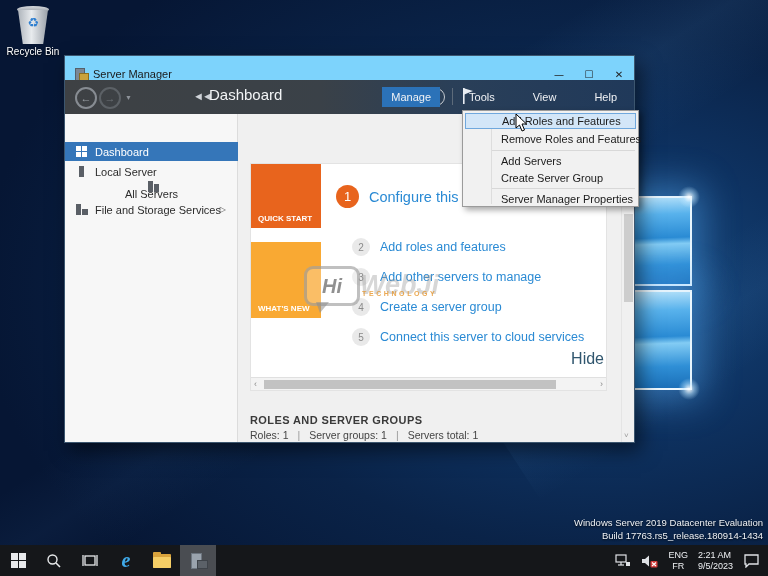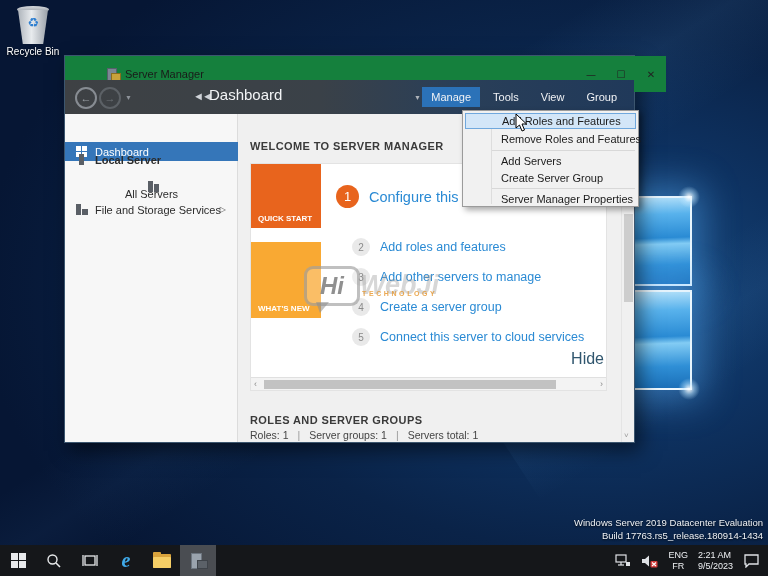--- a/index.html
+++ b/index.html
@@ -41,21 +41,21 @@
     font-size:13px;color:#2f7fd0;}
   #recycle-label{margin-top:2px;font-size:10px;text-shadow:0 1px 2px rgba(0,0,0,.9);}
 
   
   #system-info{right:5px;bottom:34px;text-align:right;color:#eef1f5;font-size:9.5px;
     line-height:13px;text-shadow:0 1px 2px rgba(0,0,0,.8);}
 
   
   #sm-window{left:64px;top:55px;width:571px;height:388px;background:#f0f0f0;
     border:1px solid #3c566f;box-shadow:6px 8px 18px rgba(0,0,0,.5);box-sizing:border-box;}
-  #titlebar{left:0;top:0;width:100%;height:36px;background:#15803d;display:flex;align-items:center;padding-left:32px;}
+  #titlebar{left:0;top:0;width:100%;height:36px;background:#7dd3fc;display:flex;align-items:center;}
   #title-icon{width:14px;height:12px;margin:0 6px 0 8px;position:relative;}
   #title-icon .srv{position:absolute;left:2px;top:0;width:8px;height:11px;background:#7b8794;border:1px solid #55606b;}
   #title-icon .case{position:absolute;left:6px;top:5px;width:8px;height:6px;background:#c9a23c;border:1px solid #8a6d1f;}
   #title-text{font-size:11px;color:#1a1a1a;}
   #win-controls{margin-left:auto;display:flex;height:100%;}
   .win-btn{width:30px;height:100%;display:flex;align-items:center;justify-content:center;
     font-size:10px;color:#222;font-family:"DejaVu Sans",sans-serif;}
   #navbar{left:0;top:24px;width:100%;height:34px;
     background:linear-gradient(90deg,#3e4144 0%,#3a4148 45%,#2a3f58 68%,#20395a 100%);}
   .nav-circle{position:absolute;top:7px;width:18px;height:18px;border-radius:50%;
@@ -65,21 +65,21 @@
   #nav-fwd{left:34px;border-color:#5c6166;color:#6d7277;}
   #nav-dd{left:60px;top:14px;font-size:7px;color:#8d9299;}
   #breadcrumb-chevrons{left:128px;top:10px;font-size:11px;color:#cfd3d8;letter-spacing:-2px;}
   #breadcrumb{left:144px;top:6px;font-size:15px;color:#f2f4f6;}
   #crumb-dd{left:349px;top:14px;font-size:7px;color:#aeb3b9;}
   #refresh-btn{left:362px;top:8px;width:16px;height:16px;border-radius:50%;
     border:1px solid #c6cbd1;color:#d6dade;font-size:10px;display:flex;align-items:center;justify-content:center;}
   #nav-sep{left:387px;top:8px;width:1px;height:17px;background:#5d6b7a;}
   #flag-icon{left:396px;top:7px;width:14px;height:18px;}
   #flag-icon svg{display:block;}
-  #menubar{right:8px;top:0;height:34px;display:flex;align-items:center;gap:4px;}
+  #menubar{right:8px;top:0;height:34px;display:flex;align-items:center;gap:20px;}
   .menu-item{font-size:11px;color:#f0f2f5;padding:4px 9px;}
   .menu-item.active{background:#2b72b8;}
 
   
   #content{left:0;top:58px;width:569px;height:328px;background:#f0f0f0;}
   #sidebar{left:0;top:0;width:173px;height:100%;background:#f7f7f7;border-right:1px solid #dcdcdc;box-sizing:border-box;}
   .side-item{position:absolute;left:0;width:173px;height:19px;display:flex;align-items:center;
     font-size:11px;color:#2c2c2c;}
   .side-item .sicon{width:12px;height:11px;margin:0 7px 0 11px;position:relative;}
   .side-item.sel{background:#3576b9;color:#fff;}
@@ -107,21 +107,21 @@
   #step-5{left:101px;top:164px;}
   #hide-link{right:2px;top:186px;font-size:16px;color:#30566e;}
   #hscroll{left:0;bottom:0;width:100%;height:13px;background:#f3f3f3;border-top:1px solid #e0e0e0;box-sizing:border-box;}
   #hscroll-thumb{position:absolute;left:13px;top:2px;width:292px;height:9px;background:#c2c2c2;}
   .hs-arrow{position:absolute;top:1px;font-size:9px;color:#8a8a8a;}
   #hs-left{left:3px;}
   #hs-right{right:3px;}
   
   #watermark{left:66px;top:144px;width:220px;height:70px;pointer-events:none;}
   #wm-bubble{position:absolute;left:0;top:8px;width:50px;height:34px;border:3px solid rgba(140,140,140,.55);
-    border-radius:9px;color:rgba(125,125,125,.85);font-size:24px;font-style:italic;font-weight:bold;
+    border-radius:9px;color:rgba(125,125,125,.85);font-size:20px;font-style:italic;font-weight:bold;
     display:flex;align-items:center;justify-content:center;background:rgba(255,255,255,.25);}
   #wm-tail{position:absolute;left:12px;top:44px;width:0;height:0;
     border-left:4px solid transparent;border-right:9px solid transparent;
     border-top:11px solid rgba(140,140,140,.55);}
   #wm-name{position:absolute;left:56px;top:-2px;font-size:27px;font-weight:bold;font-style:italic;
     color:rgba(150,150,150,.38);margin-top:14px;}
   #wm-tagline{position:absolute;left:58px;top:32px;font-size:7px;letter-spacing:2.6px;
     color:rgba(230,148,40,.8);font-weight:bold;}
   #roles-title{left:12px;top:300px;font-size:11px;font-weight:bold;color:#3a3a3a;letter-spacing:.4px;}
   #roles-stats{left:12px;top:315px;font-size:10.5px;color:#444;display:flex;gap:9px;}
@@ -225,37 +225,37 @@
       <div id="flag-icon" class="abs">
         <svg width="14" height="18" viewBox="0 0 14 18">
           <path d="M2 1 L12 4 L2 8 Z" fill="#e8edf3"></path>
           <rect x="2" y="1" width="1.6" height="16" fill="#e8edf3"></rect>
         </svg>
       </div>
       <div id="menubar" class="abs">
         <div class="menu-item active">Manage</div>
         <div class="menu-item">Tools</div>
         <div class="menu-item">View</div>
-        <div class="menu-item">Group</div>
+        <div class="menu-item">Help</div>
       </div>
     </div>
 
     <div id="content" class="abs">
 
       <div id="sidebar" class="abs">
         <div class="side-item sel" style="top:28px;">
           <div class="sicon">
             <div class="g1" style="left:0;top:0;width:5px;height:5px;"></div>
             <div class="g1" style="left:6px;top:0;width:5px;height:5px;"></div>
             <div class="g1" style="left:0;top:6px;width:5px;height:5px;"></div>
             <div class="g1" style="left:6px;top:6px;width:5px;height:5px;"></div>
           </div>
           <span>Dashboard</span>
         </div>
-        <div class="side-item" style="top:36px;font-weight:bold;">
+        <div class="side-item" style="top:48px;">
           <div class="sicon">
             <div class="g1" style="left:3px;top:0;width:5px;height:11px;"></div>
           </div>
           <span>Local Server</span>
         </div>
         <div class="side-item" style="top:67px;flex-direction:column;">
           <div class="sicon">
             <div class="g1" style="left:0;top:0;width:5px;height:11px;"></div>
             <div class="g1" style="left:6px;top:3px;width:5px;height:8px;"></div>
           </div>
@@ -265,21 +265,20 @@
           <div class="sicon">
             <div class="g1" style="left:0;top:0;width:5px;height:11px;"></div>
             <div class="g1" style="left:6px;top:5px;width:6px;height:6px;"></div>
           </div>
           <span>File and Storage Services</span>
           <span class="arrow-r">▷</span>
         </div>
       </div>
 
       <div id="main" class="abs">
-        <div id="welcome-title" class="abs">WELCOME TO SERVER MANAGER</div>
 
         <div id="welcome-panel" class="abs">
           <div id="tile-quick" class="tile">
             <span>QUICK START</span>
           </div>
           <div id="tile-new" class="tile">
             <span>WHAT'S NEW</span>
           </div>
 
           <div id="step-1" class="step">

